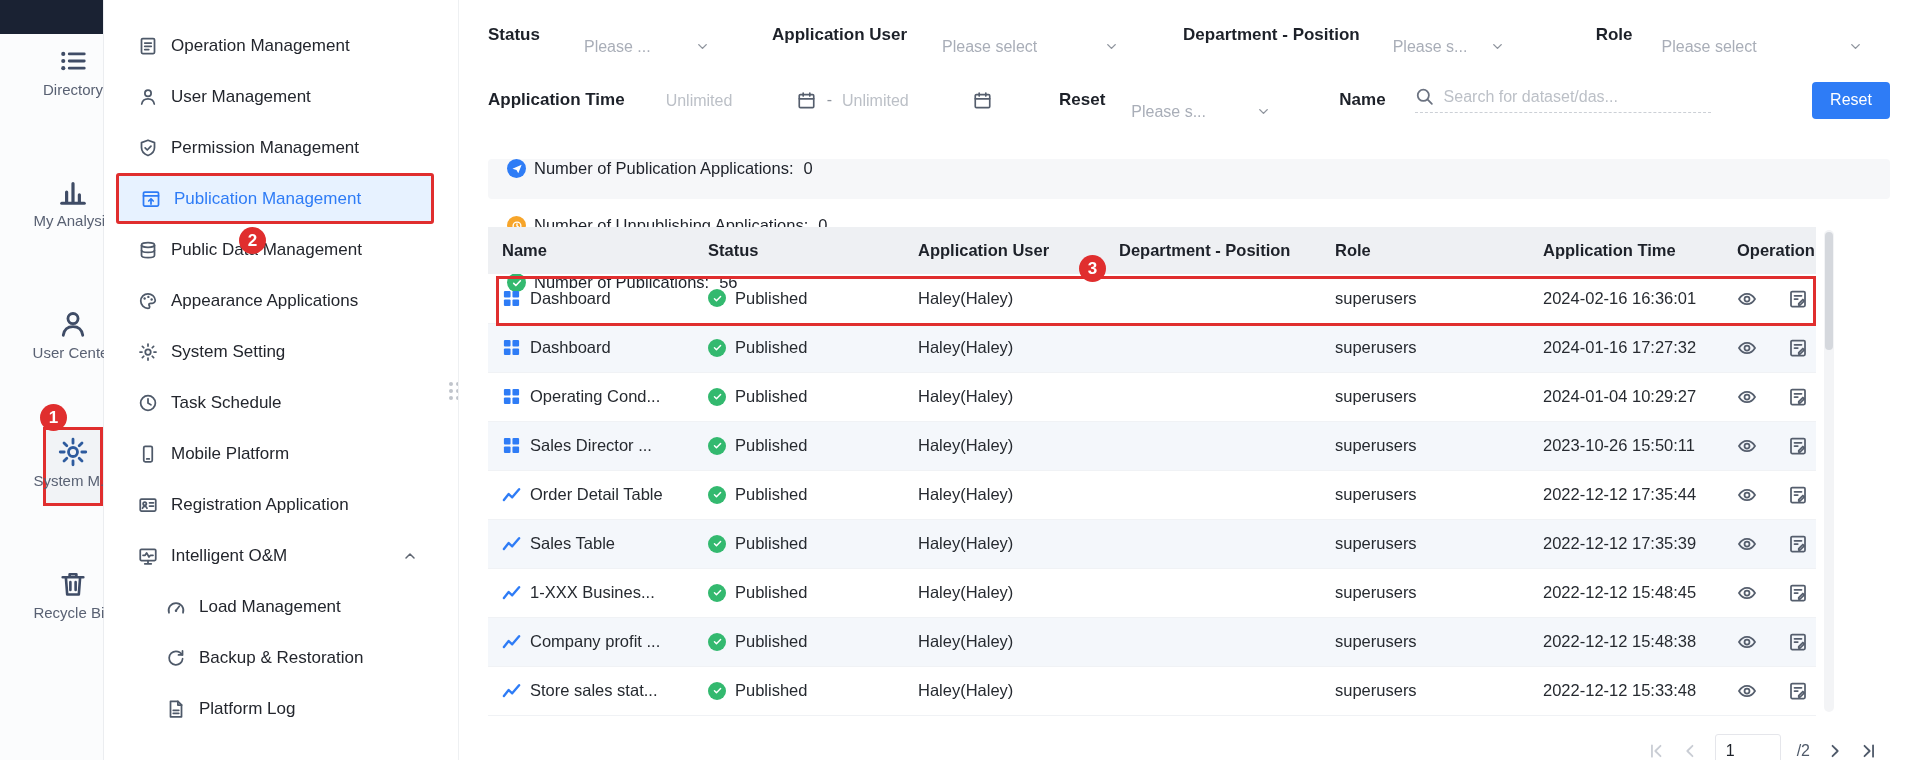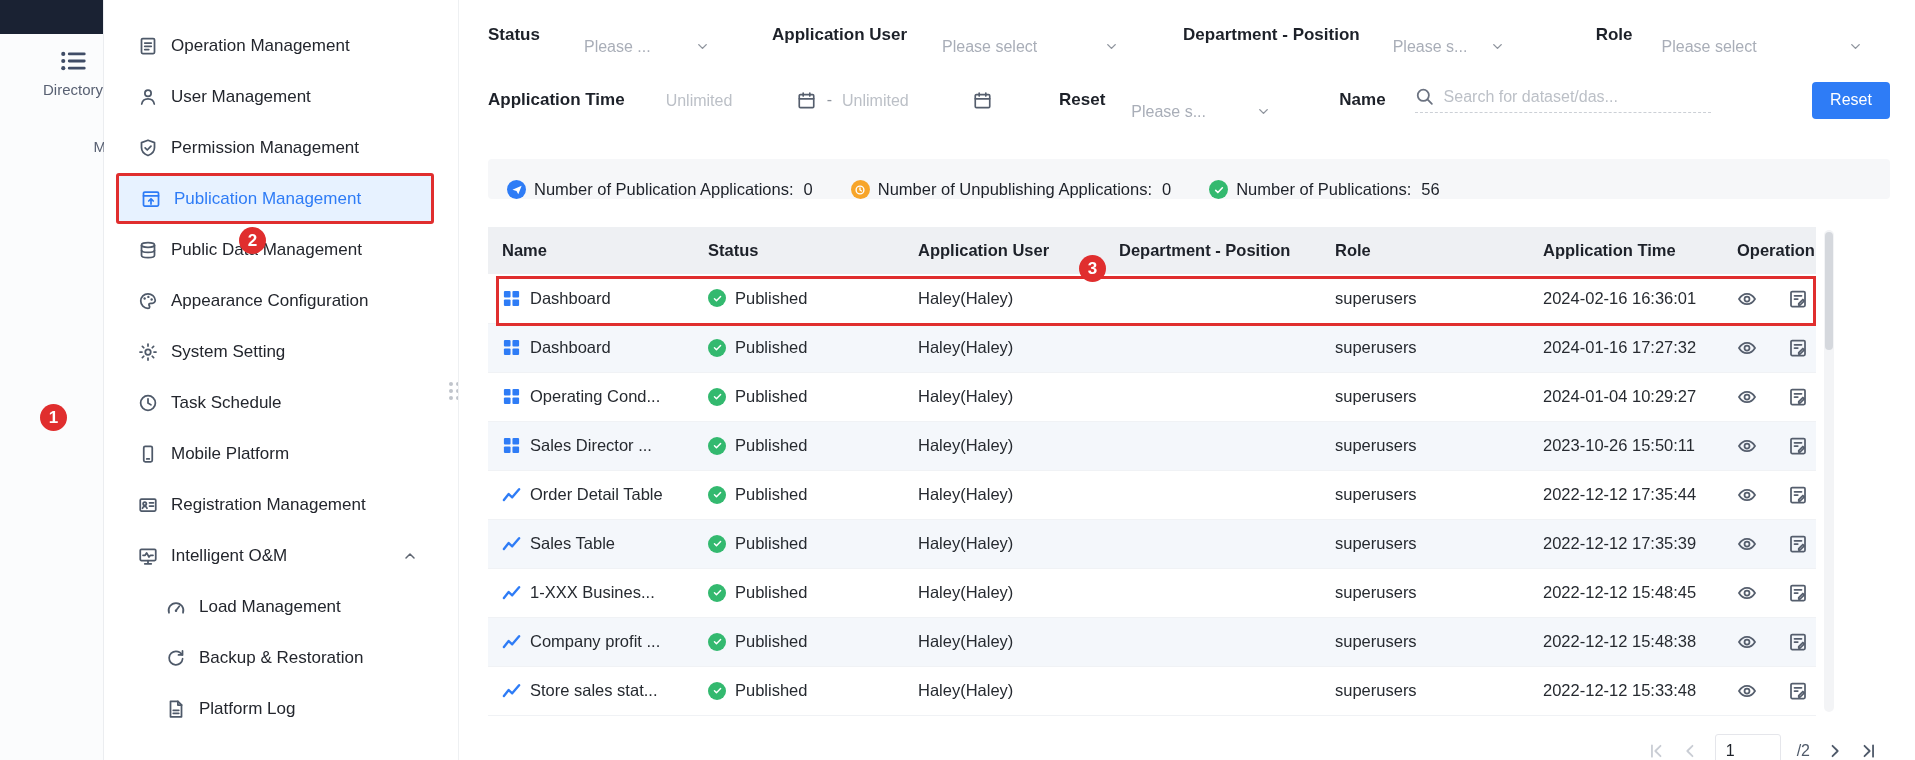--- a/index.html
+++ b/index.html
@@ -3,21 +3,21 @@
 <meta charset="utf-8">
 <style>
   * { box-sizing: border-box; margin: 0; padding: 0; }
   html,body { width: 1915px; height: 760px; }
   body { overflow: hidden; background: #fff; font-family: "Liberation Sans", "DejaVu Sans", sans-serif; }
   .app { display: flex; width: 1915px; height: 760px; overflow: hidden; }
 
   
   .rail { width: 104px; flex: 0 0 104px; background: #fbfcfd; border-right: 1px solid #ebedf0; position: relative; }
   .rail-top { height: 34px; background: #1a2233; }
-  .rail-items { display: flex; flex-direction: row; padding-left: 43px; }
+  .rail-items { display: flex; flex-direction: column; padding-left: 43px; }
   .rail-item { position: relative; width: 100%; display: flex; flex-direction: column; align-items: center; gap: 5px; padding: 10px 0; cursor: pointer; }
   .rail-item:nth-of-type(1) { margin-top: 2px; }
   .rail-item:nth-of-type(2) { margin-top: 59px; }
   .rail-item:nth-of-type(3) { margin-top: 60px; }
   .rail-item:nth-of-type(4) { margin-top: 56px; }
   .rail-item:nth-of-type(5) { margin-top: 53px; }
   .rail-item:nth-of-type(6) { margin-top: 13px; }
   .ricon { width: 30px; height: 30px; color: #3f4c66; }
   .ricon svg { width: 100%; height: 100%; display: block; }
   .rlabel { font-size: 15px; color: #596173; white-space: nowrap; }
@@ -65,21 +65,21 @@
   .cal { width: 19px; height: 19px; color: #555e6d; }
   .dash-sep { color: #8f959e; margin: 0 10px 0 11px; font-size: 16px; }
   .lbl-type { margin-left: 67px; }
   .sel-type { width: 140px; margin-left: 26px; }
   .lbl-name { margin-left: 68px; }
   .f-search { display: flex; align-items: center; gap: 10px; width: 296px; margin-left: 29px; border-bottom: 1px dashed #ccd0d6; padding-bottom: 6px; color: #bcc0c7; font-size: 16px; cursor: text; }
   .search-ic { width: 19px; height: 19px; flex: 0 0 19px; color: #6b7280; }
   .reset-btn { margin-left: auto; width: 78px; height: 37px; background: #2e7cf6; border: none; border-radius: 4px; color: #fff; font-size: 16px; cursor: pointer; font-family: inherit; }
 
   
-  .stats { margin-top: 33px; height: 40px; background: #f6f7f9; border-radius: 4px; display: flex; align-items: flex-end; padding: 0 19px; gap: 38px; }
+  .stats { margin-top: 33px; height: 40px; background: #f6f7f9; border-radius: 4px; display: flex; align-items: flex-start; padding: 0 19px; gap: 38px; flex-direction: column; }
   .stat { display: flex; align-items: center; gap: 8px; font-size: 16.5px; color: #1d2129; }
   .stat-dot { width: 19px; height: 19px; border-radius: 50%; color: #fff; display: flex; align-items: center; justify-content: center; flex: 0 0 19px; }
   .stat-dot svg { width: 12px; height: 12px; }
   .stat-dot[data-tone="blue"]   { background: #2e7cf6; }
   .stat-dot[data-tone="orange"] { background: #f7a52a; }
   .stat-dot[data-tone="green"]  { background: #33b96f; }
   .stat .val { margin-left: 2px; }
 
   
   .table-zone { margin-top: 28px; position: relative; width: 1350px; }
@@ -433,21 +433,21 @@
           <span class="mlabel">Public Data Management</span>
 
         </div>
 
         <div class="menu-item">
           <span class="micon">
             <svg>
               <use href="#appearance-configuration-icon"></use>
             </svg>
           </span>
-          <span class="mlabel">Appearance Configuration</span>
+          <span class="mlabel">Appearance Applications</span>
 
         </div>
 
         <div class="menu-item">
           <span class="micon">
             <svg>
               <use href="#system-setting-icon"></use>
             </svg>
           </span>
           <span class="mlabel">System Setting</span>
@@ -473,21 +473,21 @@
           <span class="mlabel">Mobile Platform</span>
 
         </div>
 
         <div class="menu-item">
           <span class="micon">
             <svg>
               <use href="#registration-management-icon"></use>
             </svg>
           </span>
-          <span class="mlabel">Registration Management</span>
+          <span class="mlabel">Registration Application</span>
 
         </div>
 
         <div class="menu-item">
           <span class="micon">
             <svg>
               <use href="#intelligent-om-icon"></use>
             </svg>
           </span>
           <span class="mlabel">Intelligent O&amp;M</span>

